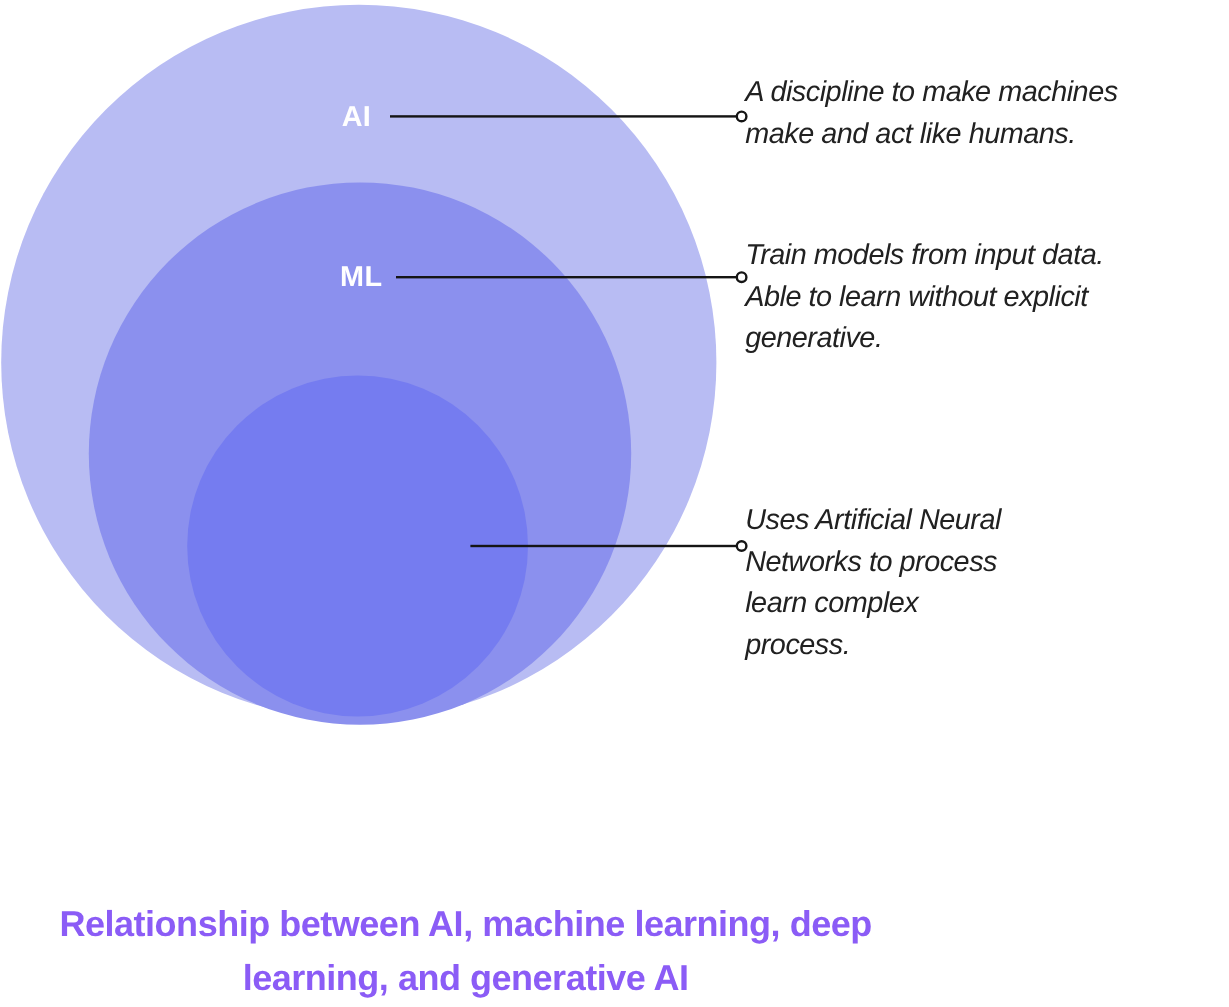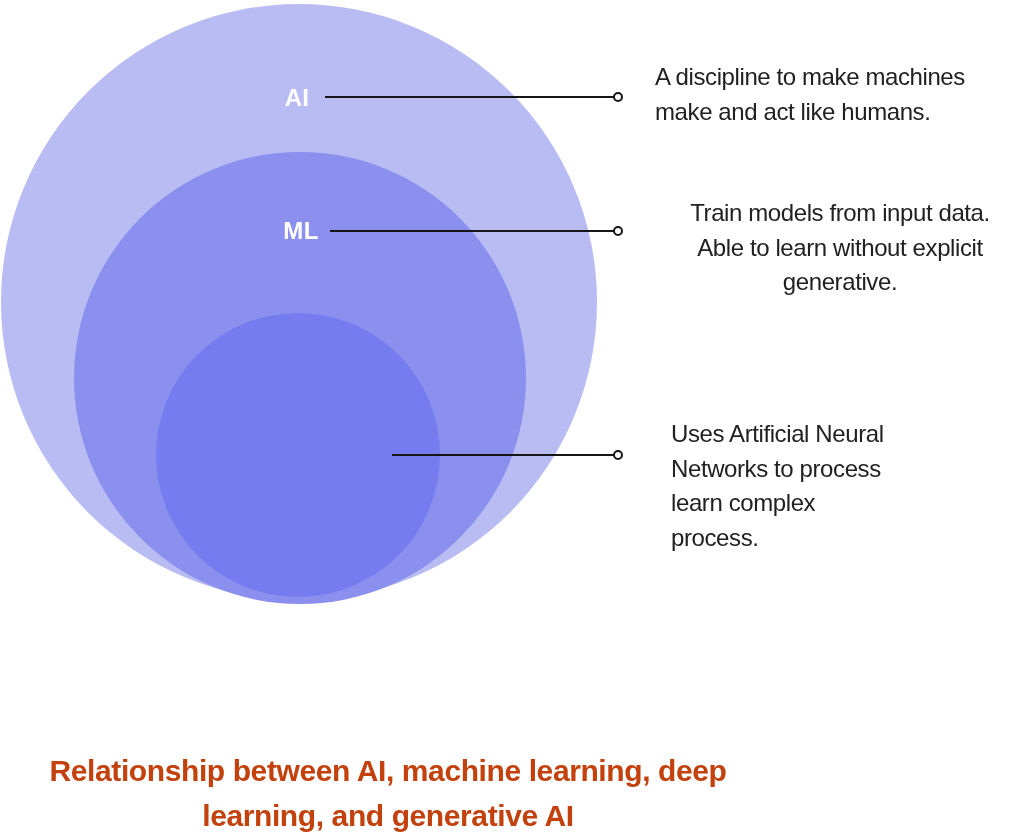--- a/index.html
+++ b/index.html
@@ -53,38 +53,39 @@
     border: 2px solid #151515;
     border-radius: 50%;
     background: #ffffff;
   }
   .dot-ai { left: 613px; top: 92px; }
   .dot-ml { left: 613px; top: 226px; }
   .dot-dl { left: 613px; top: 450px; }
 
   .annotation {
     position: absolute;
-    left: 655px;
+    left: 621px;
     width: 370px;
     color: #212121;
     font-size: 24px;
     line-height: 34.5px;
     letter-spacing: -0.4px;
+    font-style: italic;
   }
   .annotation-ai { top: 60px; }
-  .annotation-ml { top: 196px; text-align: center; }
-  .annotation-dl { top: 417px; margin-left: 16px; }
+  .annotation-ml { top: 196px; }
+  .annotation-dl { top: 417px; }
 
   .caption {
     position: absolute;
     left: 14px;
     top: 748px;
     width: 748px;
     text-align: center;
-    color: #c2410c;
+    color: #8b5cf6;
     font-size: 30px;
     font-weight: 700;
     line-height: 45px;
     letter-spacing: -0.4px;
   }
 </style>
 </head>
 <body>
 
 <div class="canvas">

